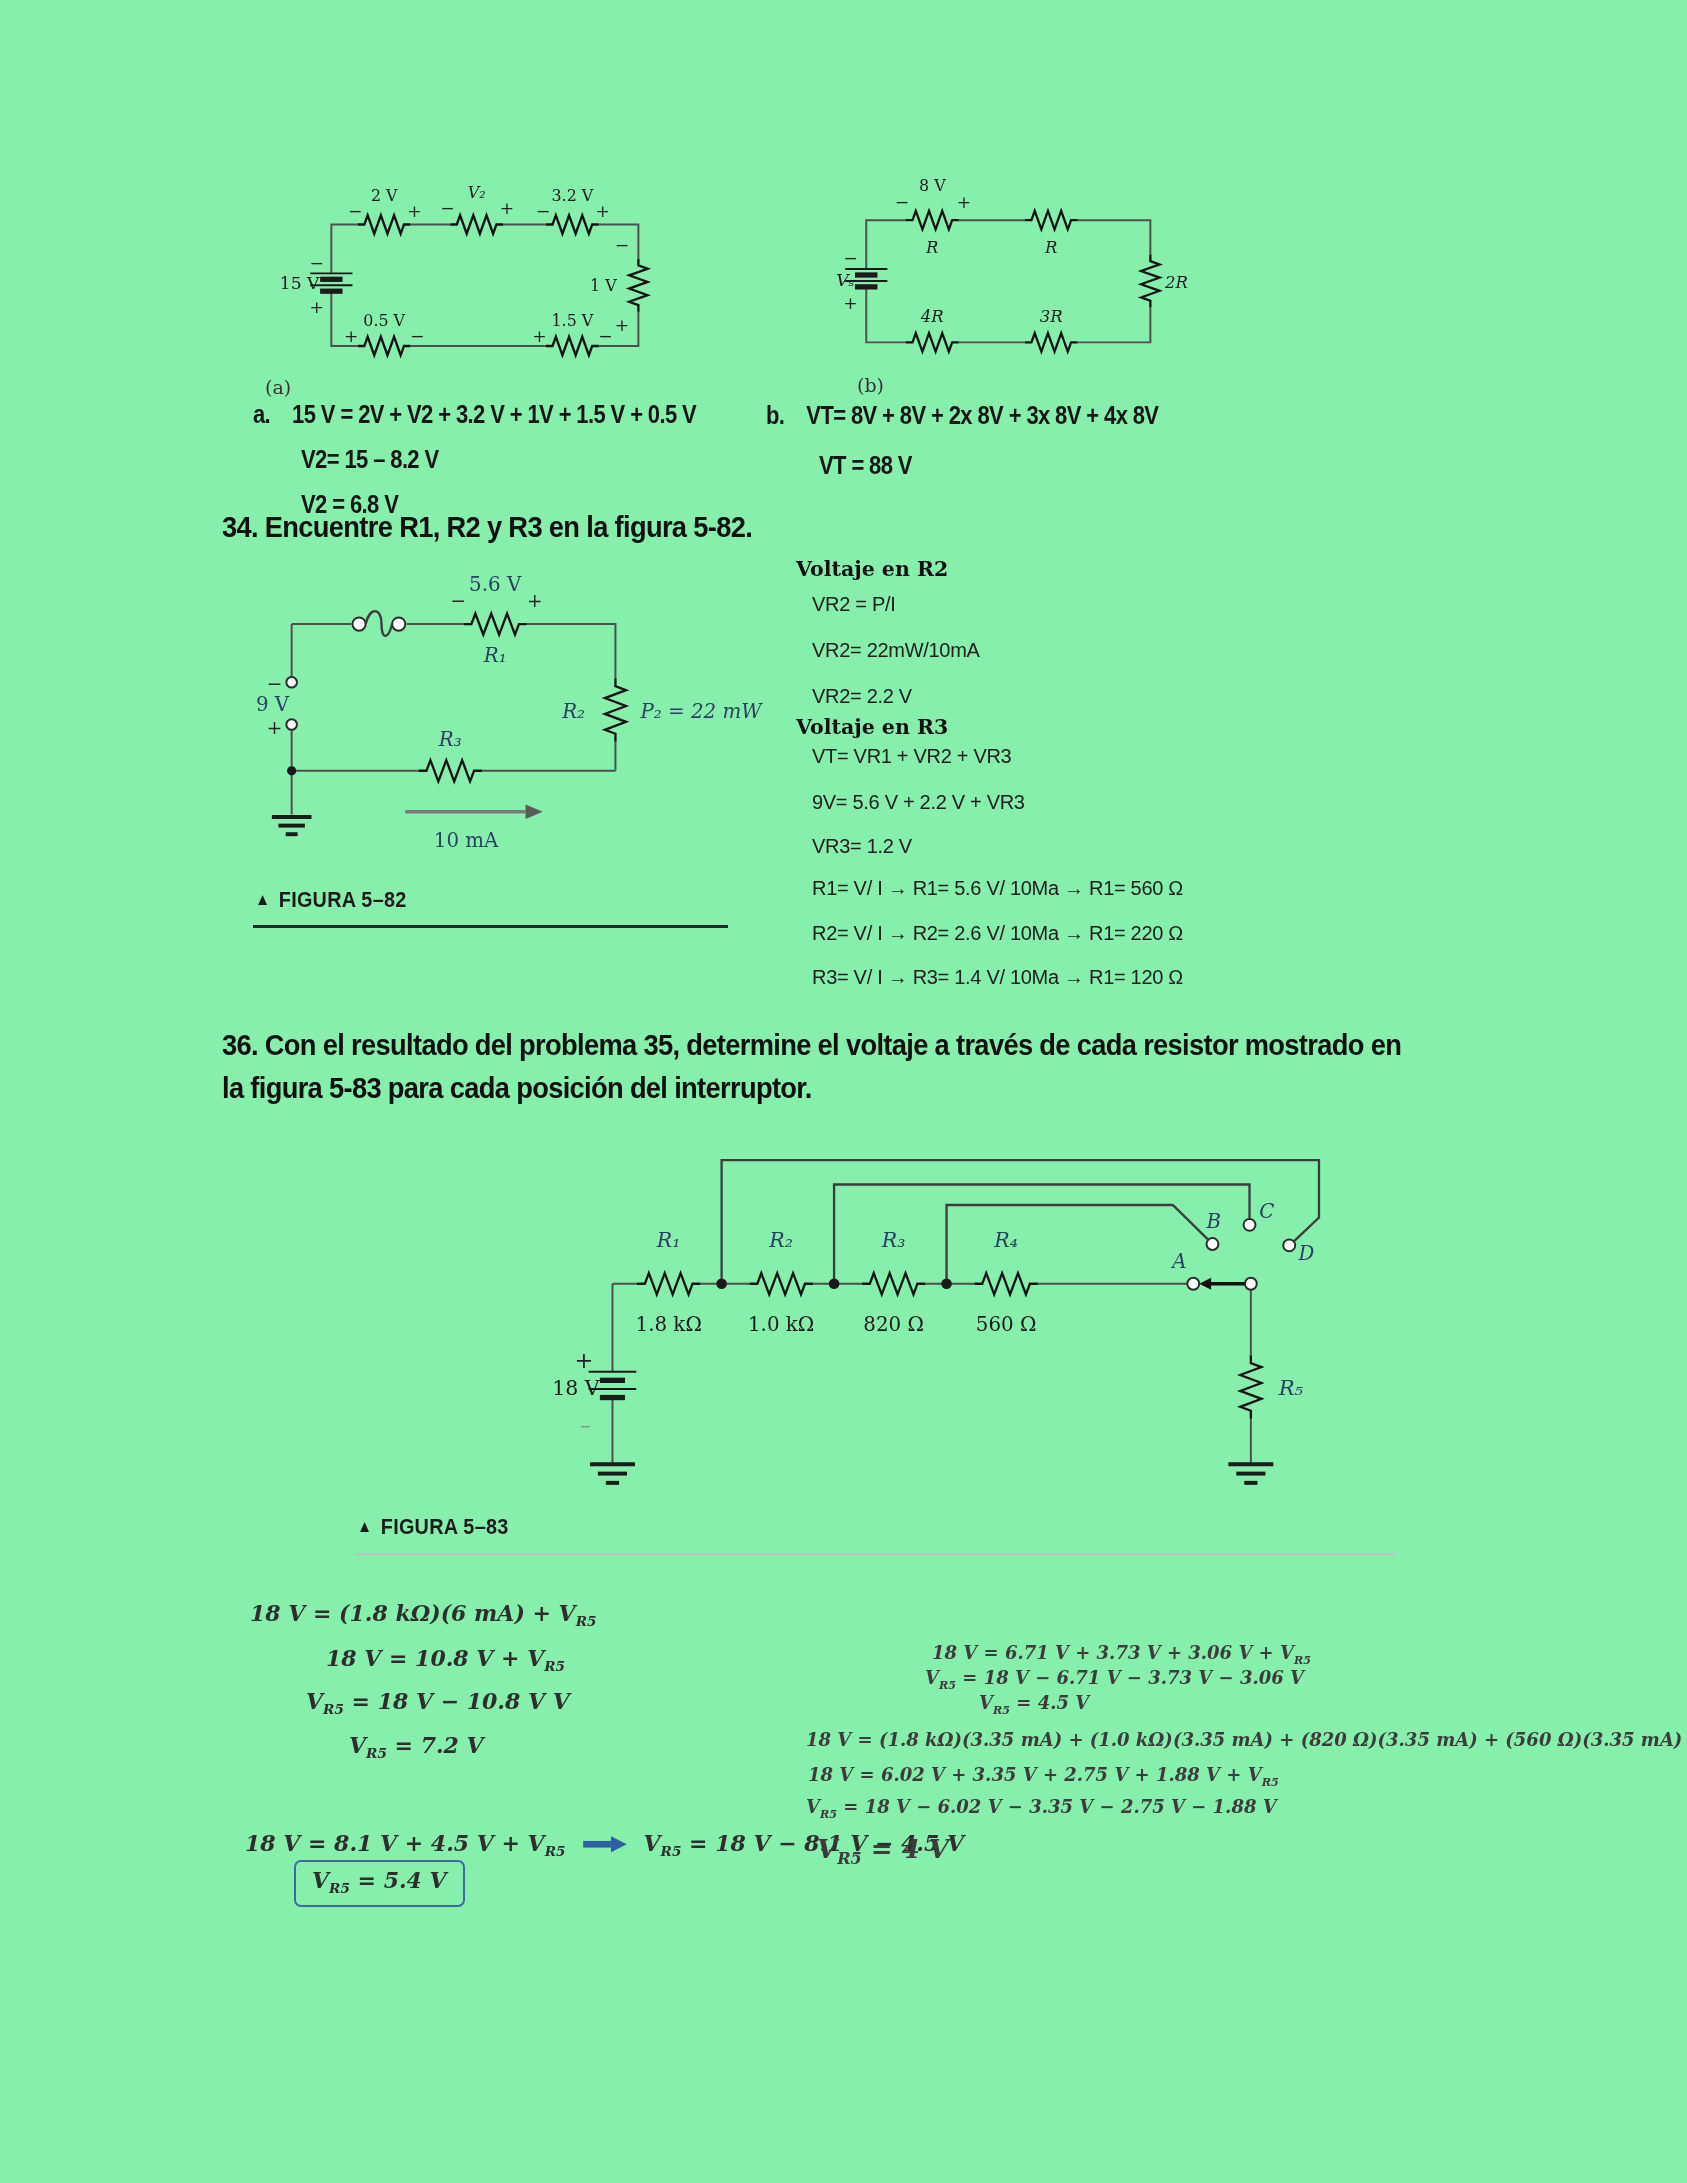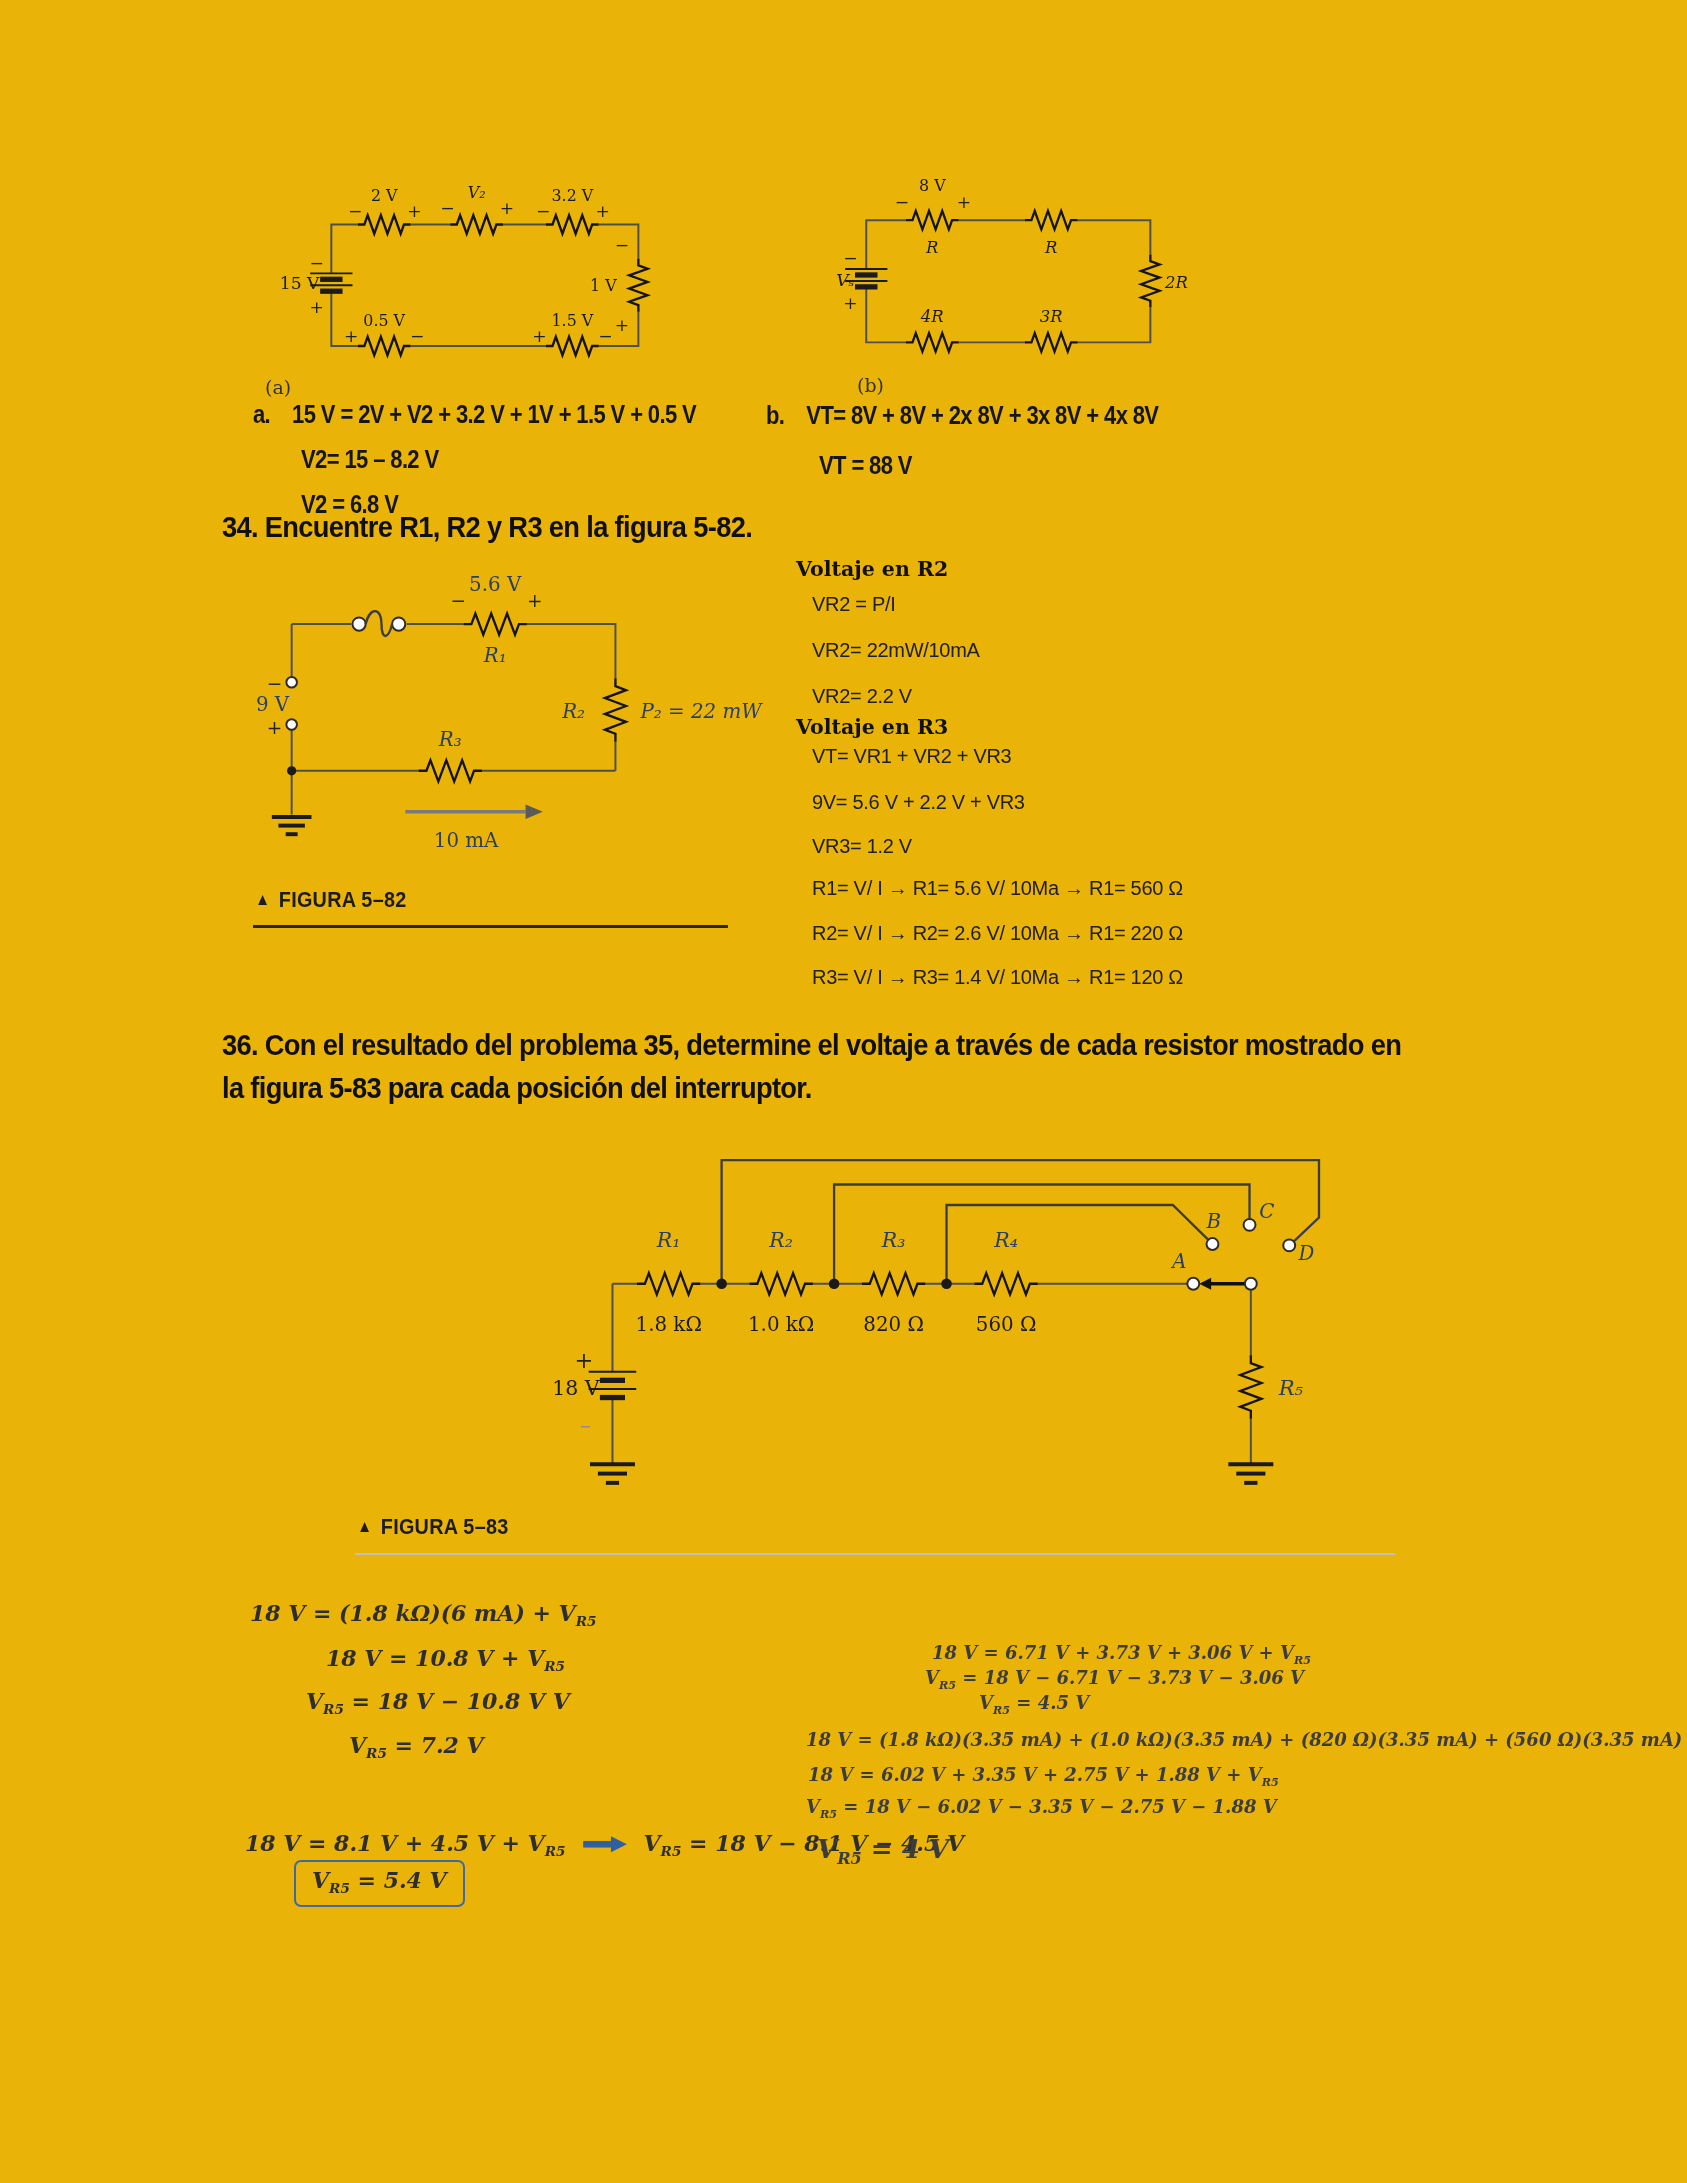--- a/index.html
+++ b/index.html
@@ -1,16 +1,16 @@
 <!DOCTYPE html>
 <html style="font-size:10.6px"><head>
 <meta charset="utf-8">
 <style>
   html,body{margin:0;padding:0;background:#e8e8e8;}
-  .page{position:relative;width:1687px;height:2183px;background:#eab308;overflow:hidden;
+  .page{position:relative;width:1687px;height:2183px;background:#86efac;overflow:hidden;
         font-family:"Liberation Sans","DejaVu Sans",sans-serif;}
   .t{position:absolute;white-space:nowrap;}
   .ans{font-size:25px;font-weight:700;color:#161616;letter-spacing:-0.7px;
        transform:scaleX(.88);transform-origin:left top;}
   .ansrow{display:inline-flex;gap:25px;}
   .figlab{font-family:"DejaVu Serif","DejaVu Sans",serif;font-size:19px;color:#333;}
   .head{font-size:29px;font-weight:800;color:#101010;letter-spacing:-0.7px;
         transform:scaleX(.94);transform-origin:left top;}
   .solh{font-family:"DejaVu Serif","DejaVu Sans",serif;font-weight:700;font-size:20.5px;color:#111;}
   .soll{font-size:20px;color:#202020;letter-spacing:-0.3px;}

